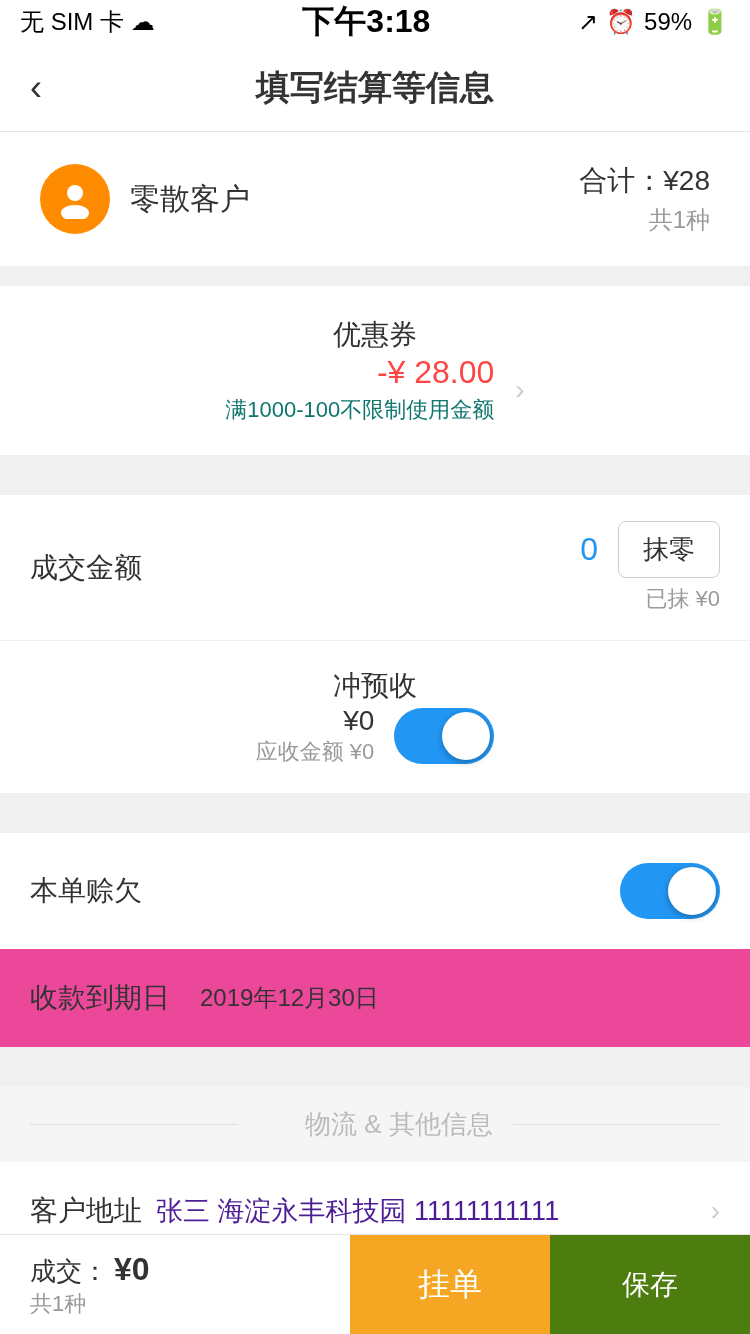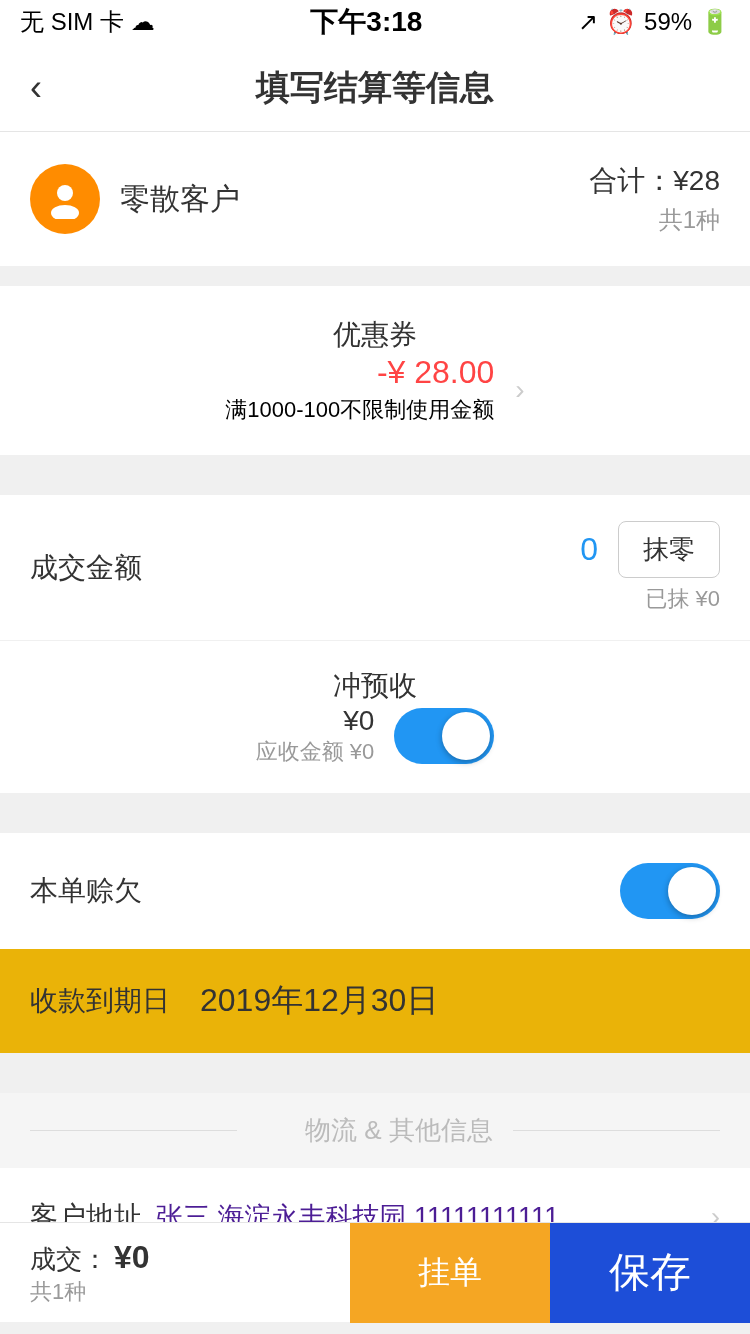--- a/index.html
+++ b/index.html
@@ -18,21 +18,21 @@
       height: 44px;
       background: #fff;
       display: flex;
       align-items: center;
       justify-content: space-between;
       padding: 0 20px;
       font-size: 24px;
       color: #000;
     }
     .status-left { display: flex; align-items: center; gap: 10px; }
-    .status-center { font-weight: 600; font-size: 28px; }
+    .status-center { font-weight: 600; font-size: 32px; }
     .status-right { display: flex; align-items: center; gap: 8px; font-size: 24px; }
 
     
     .nav-bar {
       height: 88px;
       background: #fff;
       display: flex;
       align-items: center;
       justify-content: center;
       position: relative;
@@ -53,21 +53,21 @@
 
     
     .section {
       background: #fff;
       margin-bottom: 20px;
     }
 
     
     .customer-row {
       background: #fff;
-      padding: 30px 30px;
+      padding: 30px 40px;
       display: flex;
       align-items: center;
       justify-content: space-between;
     }
     .customer-left {
       display: flex;
       align-items: center;
       gap: 20px;
     }
     .customer-avatar {
@@ -117,21 +117,21 @@
     .coupon-right-text {
       text-align: right;
     }
     .coupon-discount {
       font-size: 32px;
       color: #ff4444;
       font-weight: 500;
     }
     .coupon-desc {
       font-size: 22px;
-      color: #000000;
+      color: #0f766e;
       margin-top: 4px;
     }
     .chevron-icon {
       color: #ccc;
       font-size: 28px;
     }
 
     
     .form-section {
       background: #fff;
@@ -208,32 +208,32 @@
     }
 
     
     .label-row {
       padding: 30px 30px;
       display: flex;
       align-items: center;
       justify-content: space-between;
     }
     .due-date-row {
-      background: #eab308;
+      background: #ec4899;
       padding: 30px 30px;
       display: flex;
       align-items: center;
       gap: 30px;
     }
     .due-date-label {
       font-size: 28px;
       color: #333;
     }
     .due-date-value {
-      font-size: 32px;
+      font-size: 24px;
       color: #333;
     }
 
     
     .logistics-divider {
       background: #f5f5f5;
       padding: 20px 30px;
       text-align: center;
       position: relative;
       display: flex;
@@ -268,21 +268,21 @@
     }
     .address-value {
       font-size: 27px;
       color: #4c1d95;
       flex: 1;
     }
 
     
     .bottom-bar {
       position: fixed;
-      bottom: 12px;
+      bottom: 0;
       width: 750px;
       height: 100px;
       display: flex;
       align-items: center;
       background: #fff;
       border-top: 1px solid #e5e5e5;
     }
     .bottom-left {
       flex: 1;
       padding: 0 30px;
@@ -307,25 +307,25 @@
       display: flex;
       align-items: center;
       justify-content: center;
       font-size: 32px;
       color: #fff;
       cursor: pointer;
     }
     .btn-save {
       width: 200px;
       height: 100px;
-      background: #1d4ed8;
+      background: #4d7c0f;
       display: flex;
       align-items: center;
       justify-content: center;
-      font-size: 41px;
+      font-size: 28px;
       color: #fff;
       cursor: pointer;
     }
 
     
     .page-content {
       padding-bottom: 120px;
     }
   </style>
 </head>

